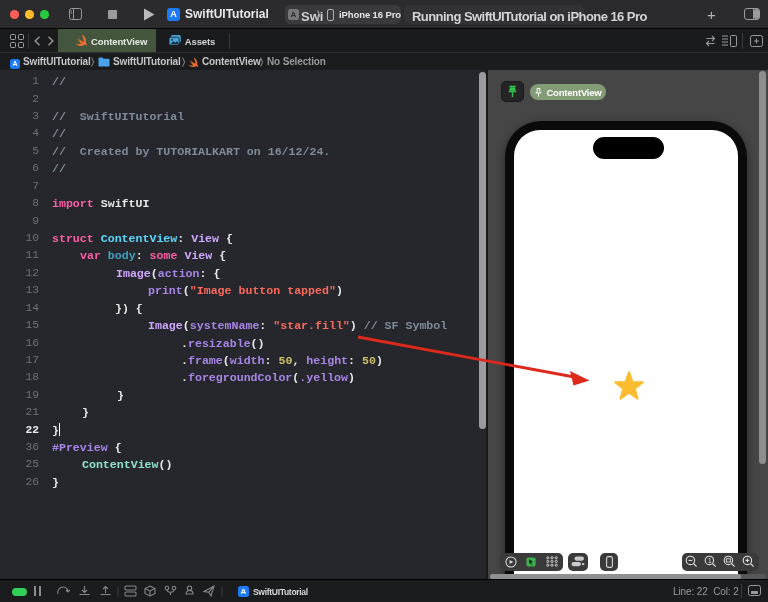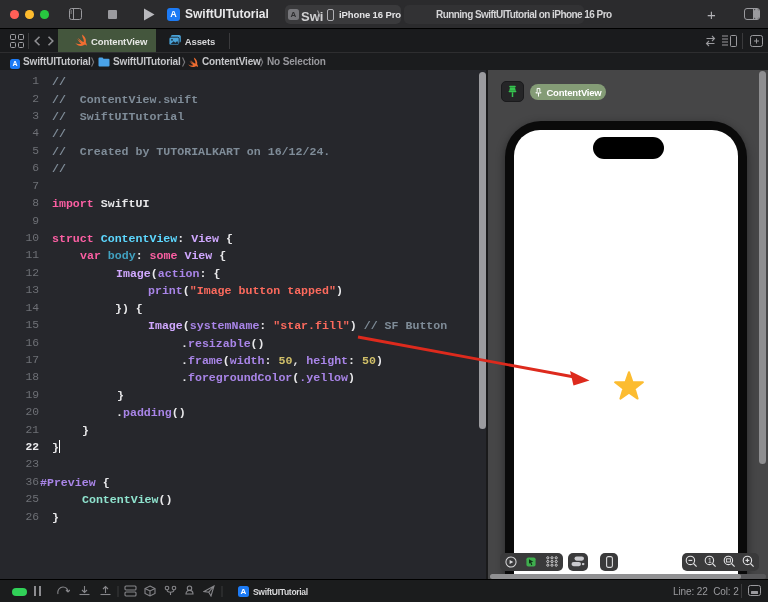--- a/index.html
+++ b/index.html
@@ -93,21 +93,21 @@
     <div class="abs" style="left:285px;top:5px;width:116px;height:19px;background:#3a3a3c;border-radius:5px"></div>
     <div class="abs" style="left:288px;top:9px;width:11px;height:11px;border-radius:2.5px;background:#77777b;color:#2e2e30;font-size:8px;font-weight:bold;text-align:center;line-height:11px">A</div>
     <div class="abs" style="left:301px;top:9px;color:#d0d0d2;font-size:13px;font-weight:bold">Swi</div>
     <div class="abs" style="left:317px;top:8.5px;color:#98989c;font-size:10px;font-weight:bold">〉</div>
     <svg class="abs" style="left:327px;top:8.5px" width="7" height="12" viewBox="0 0 7 12">
         <rect x="0.5" y="0.5" width="6" height="11" rx="1.5" fill="none" stroke="#b0b0b4"></rect>
       </svg>
     <div class="abs" style="left:339px;top:9px;color:#e4e4e6;font-size:9.5px;font-weight:bold;letter-spacing:-0.1px">iPhone 16 Pro</div>
 
     <div class="abs" style="left:404px;top:5px;width:180px;height:19px;background:#323234;border-radius:5px"></div>
-    <div class="abs" style="left:436px;top:9px;color:#d4d4d6;font-size:10px;font-weight:bold;letter-spacing:-0.55px">Running SwiftUITutorial on iPhone 16 Pro</div>
+    <div class="abs" style="left:412px;top:9px;color:#d4d4d6;font-size:13px;font-weight:bold;letter-spacing:-0.55px">Running SwiftUITutorial on iPhone 16 Pro</div>
 
     <div class="abs" style="left:707px;top:6px;color:#b4b4b8;font-size:15px;font-weight:normal">+</div>
 
     <svg class="abs" style="left:744px;top:8px" width="16" height="12" viewBox="0 0 16 12">
         <rect x="0.5" y="0.5" width="15" height="11" rx="2.5" fill="none" stroke="#9a9a9e"></rect>
         <line x1="9.5" y1="0.5" x2="9.5" y2="11.5" stroke="#9a9a9e"></line>
         <rect x="10" y="1" width="5" height="10" rx="2" fill="#9a9a9e"></rect>
       </svg>
   </div>
 
@@ -176,43 +176,41 @@
             <path d="M13.543 3.41c4.114 2.47 6.545 7.162 5.549 11.131-.024.092-.05.182-.076.272l.002.001c2.062 2.538 1.5 5.258 1.236 4.745-1.072-2.086-3.066-1.568-4.088-1.043a6.803 6.803 0 0 1-.281.158l-.02.011-.002.002a9.266 9.266 0 0 1-4.088.963c-3.39 0-6.342-1.87-7.871-4.636a8.938 8.938 0 0 0 2.747 1.572 8.83 8.83 0 0 0 5.943-.066c-2.29-1.825-4.29-4.34-5.715-6.314a25.045 25.045 0 0 1-.795-1.123c1.86 1.668 4.12 3.593 5.951 4.723-2.287-2.688-4.424-6.016-4.332-5.925 3.849 3.898 8.02 6.218 8.02 6.218.06.033.107.06.145.085a5.69 5.69 0 0 0 .148-.482c.44-1.849-.062-3.97-1.578-6.292z" fill="#ef6d31"></path>
           </svg></span></div>
     <div class="item" style="left:202px">ContentView</div>
     <div class="item sep" style="left:260px">〉</div>
     <div class="item" style="left:267px;color:#98989d">No Selection</div>
   </div>
 
   <div id="editor">
     <div id="code">
         <div class="ln"><span class="num">1</span><span class="ct" style="left:52px"><span class="cm">//</span></span></div>
-        <div class="ln"><span class="num">2</span><span class="ct" style="left:52px"><span class="cm">//  ContentView.swift</span></span></div>
+        <div class="ln"><span class="num">2</span></div>
         <div class="ln"><span class="num">3</span><span class="ct" style="left:52px"><span class="cm">//  SwiftUITutorial</span></span></div>
         <div class="ln"><span class="num">4</span><span class="ct" style="left:52px"><span class="cm">//</span></span></div>
         <div class="ln"><span class="num">5</span><span class="ct" style="left:52px"><span class="cm">//  Created by TUTORIALKART on 16/12/24.</span></span></div>
         <div class="ln"><span class="num">6</span><span class="ct" style="left:52px"><span class="cm">//</span></span></div>
         <div class="ln"><span class="num">7</span><span class="ct" style="left:52px"></span></div>
         <div class="ln"><span class="num">8</span><span class="ct" style="left:52px"><span class="k">import</span><span class="pl"> </span><span class="pl">SwiftUI</span></span></div>
         <div class="ln"><span class="num">9</span><span class="ct" style="left:52px"></span></div>
         <div class="ln"><span class="num">10</span><span class="ct" style="left:52px"><span class="k">struct</span><span class="pl"> </span><span class="ty">ContentView</span><span class="pl">: </span><span class="ot">View</span><span class="pl"> {</span></span></div>
         <div class="ln"><span class="num">11</span><span class="ct" style="left:80px"><span class="k">var</span><span class="pl"> </span><span class="pd">body</span><span class="pl">: </span><span class="k">some</span><span class="pl"> </span><span class="ot">View</span><span class="pl"> {</span></span></div>
         <div class="ln"><span class="num">12</span><span class="ct" style="left:116px"><span class="ot">Image</span><span class="pl">(</span><span class="fn">action</span><span class="pl">: {</span></span></div>
         <div class="ln"><span class="num">13</span><span class="ct" style="left:148px"><span class="fn">print</span><span class="pl">(</span><span class="st">"Image button tapped"</span><span class="pl">)</span></span></div>
         <div class="ln"><span class="num">14</span><span class="ct" style="left:115px"><span class="pl">}) {</span></span></div>
-        <div class="ln"><span class="num">15</span><span class="ct" style="left:148px"><span class="ot">Image</span><span class="pl">(</span><span class="fn">systemName</span><span class="pl">: </span><span class="st">"star.fill"</span><span class="pl">) </span><span class="cm">// SF Button</span></span></div>
+        <div class="ln"><span class="num">15</span><span class="ct" style="left:148px"><span class="ot">Image</span><span class="pl">(</span><span class="fn">systemName</span><span class="pl">: </span><span class="st">"star.fill"</span><span class="pl">) </span><span class="cm">// SF Symbol</span></span></div>
         <div class="ln"><span class="num">16</span><span class="ct" style="left:181px"><span class="pl">.</span><span class="fn">resizable</span><span class="pl">()</span></span></div>
         <div class="ln"><span class="num">17</span><span class="ct" style="left:181px"><span class="pl">.</span><span class="fn">frame</span><span class="pl">(</span><span class="fn">width</span><span class="pl">: </span><span class="nm">50</span><span class="pl">, </span><span class="fn">height</span><span class="pl">: </span><span class="nm">50</span><span class="pl">)</span></span></div>
         <div class="ln"><span class="num">18</span><span class="ct" style="left:181px"><span class="pl">.</span><span class="fn">foregroundColor</span><span class="pl">(</span><span class="fn">.yellow</span><span class="pl">)</span></span></div>
         <div class="ln"><span class="num">19</span><span class="ct" style="left:117px"><span class="pl">}</span></span></div>
-        <div class="ln"><span class="num">20</span><span class="ct" style="left:116px"><span class="pl">.</span><span class="fn">padding</span><span class="pl">()</span></span></div>
         <div class="ln"><span class="num">21</span><span class="ct" style="left:82px"><span class="pl">}</span></span></div>
         <div class="ln"><span class="num" style="color:#ececee;font-weight:bold">22</span><span class="ct" style="left:52px"><span class="pl">}</span><span class="caret"></span></span></div>
-        <div class="ln"><span class="num">23</span><span class="ct" style="left:52px"></span></div>
-        <div class="ln"><span class="num">36</span><span class="ct" style="left:40px"><span class="fn">#Preview</span><span class="pl"> {</span></span></div>
+        <div class="ln"><span class="num">36</span><span class="ct" style="left:52px"><span class="fn">#Preview</span><span class="pl"> {</span></span></div>
         <div class="ln"><span class="num">25</span><span class="ct" style="left:82px"><span class="mint">ContentView</span><span class="pl">()</span></span></div>
         <div class="ln"><span class="num">26</span><span class="ct" style="left:52px"><span class="pl">}</span></span></div>
       </div>
   </div>
   <div id="ed-scroll"></div>
   <div id="divider"></div>
 
   <div id="canvas">
     <div id="pinbtn">
         <svg width="11" height="13" viewBox="0 0 11 13">

